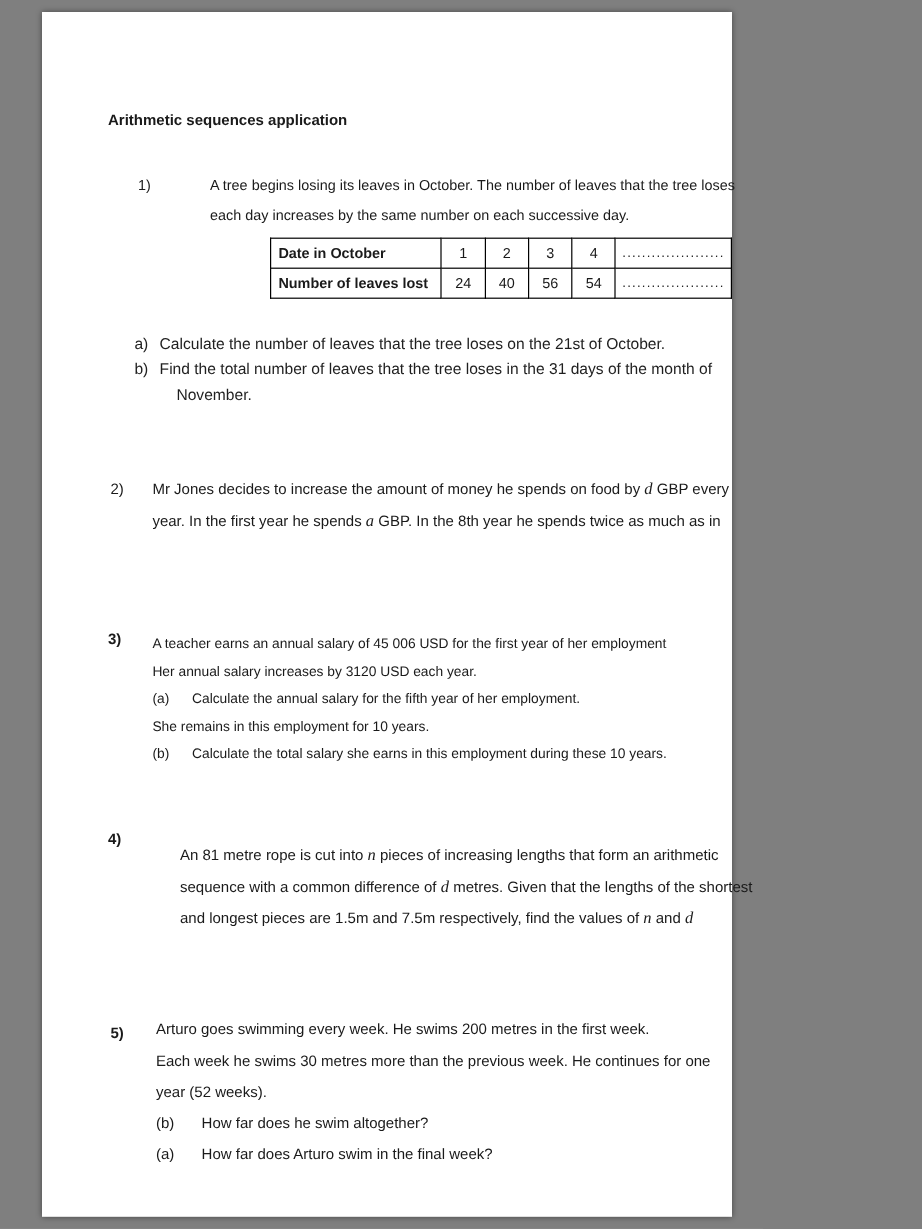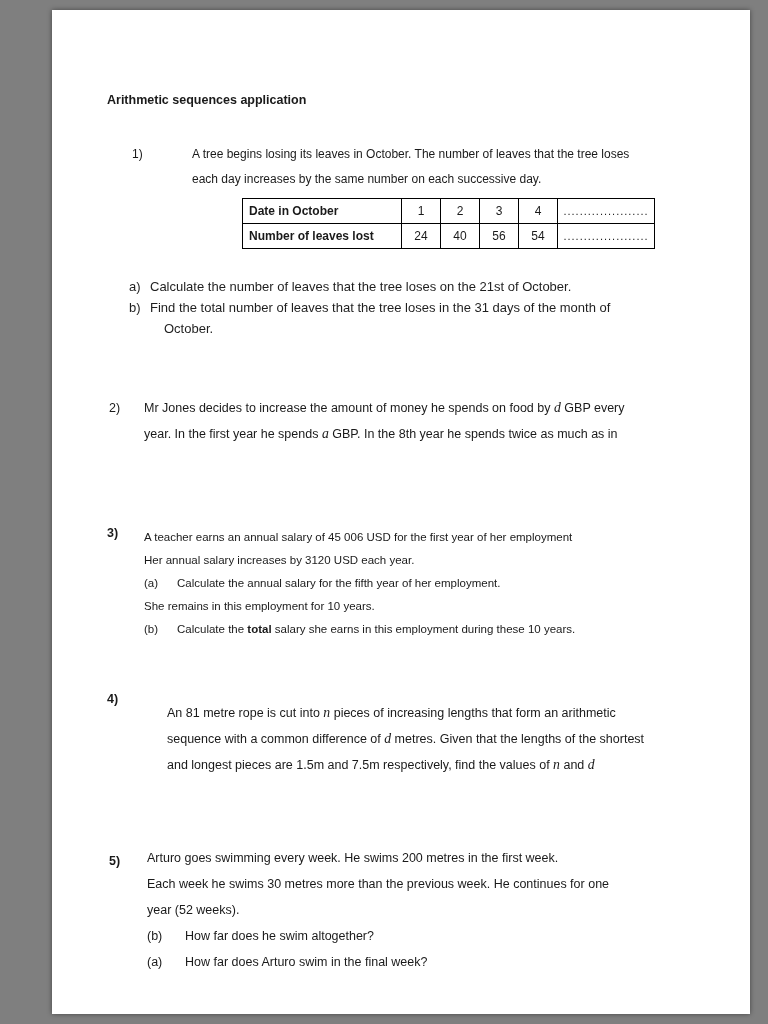--- a/index.html
+++ b/index.html
@@ -9,22 +9,22 @@
     color:#1a1a1a;
   }
   .canvas {
     position:relative;
     width:768px; height:1024px;
     background:#7f7f7f;
     overflow:hidden;
   }
   .page {
     position:absolute;
-    left:52px; top:10px;
-    width:698px; height:1004px;
+    left:35px; top:10px;
+    width:575px; height:1004px;
     background:#ffffff;
     box-shadow:0 0 5px rgba(0,0,0,0.45);
   }
   .abs { position:absolute; }
   .line { white-space:pre; }
 
   .title {
     left:55px; top:83px;
     font-size:12.5px; font-weight:bold;
   }
@@ -59,21 +59,21 @@
   .pb2 { margin-left:14px; }
 
   
   .q2num  { left:57px; top:385px; font-size:12.5px; line-height:26px; }
   .q2text { left:92px; top:385px; font-size:12.5px; line-height:26px; }
 
   
   .q3num  { left:55px; top:512px; font-size:12.5px; font-weight:bold; line-height:23px; }
   .q3text { left:92px; top:516px; font-size:11.5px; line-height:23px; }
   .plabel3 { display:inline-block; width:33px; }
-  .bold { font-weight:bold; }
+  .bold { font-weight:normal; }
 
   
   .q4num  { left:55px;  top:676px; font-size:12.5px; font-weight:bold; line-height:26px; }
   .q4text { left:115px; top:690px; font-size:12.5px; line-height:26px; }
 
   
   .q5num  { left:57px; top:838px; font-size:12.5px; font-weight:bold; line-height:26px; }
   .q5text { left:95px; top:835px; font-size:12.5px; line-height:26px; }
   .plabel5 { display:inline-block; width:38px; }
 
@@ -120,21 +120,21 @@
 
     <div class="abs q1parts">
       <div class="part-row">
         <span class="plabel1">a)</span>
         <span class="line">Calculate the number of leaves that the tree loses on the 21st of October.</span>
       </div>
       <div class="part-row">
         <span class="plabel1">b)</span>
         <div>
           <div class="line">Find the total number of leaves that the tree loses in the 31 days of the month of</div>
-          <div class="line pb2">October.</div>
+          <div class="line pb2">November.</div>
         </div>
       </div>
     </div>
 
     <div class="abs q2num line">2)</div>
     <div class="abs q2text">
       <div class="line"><span>Mr Jones decides to increase the amount of money he spends on food by </span><span class="var">d</span><span> GBP every</span></div>
       <div class="line"><span>year. In the first year he spends </span><span class="var">a</span><span> GBP. In the 8th year he spends twice as much as in</span></div>
     </div>
 

